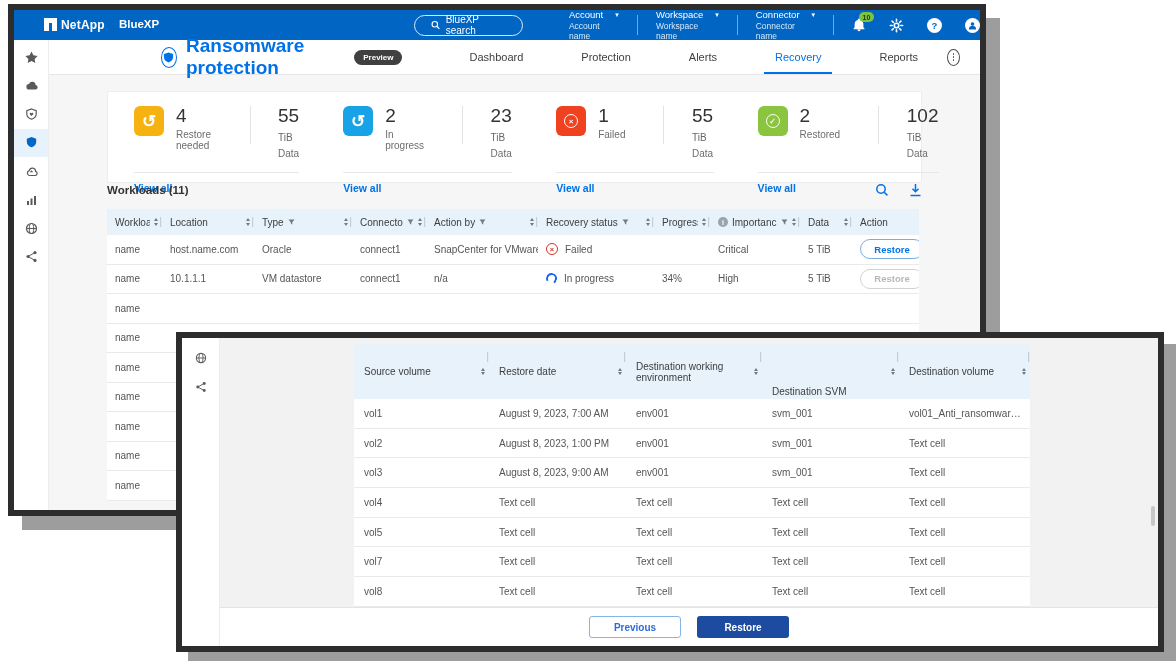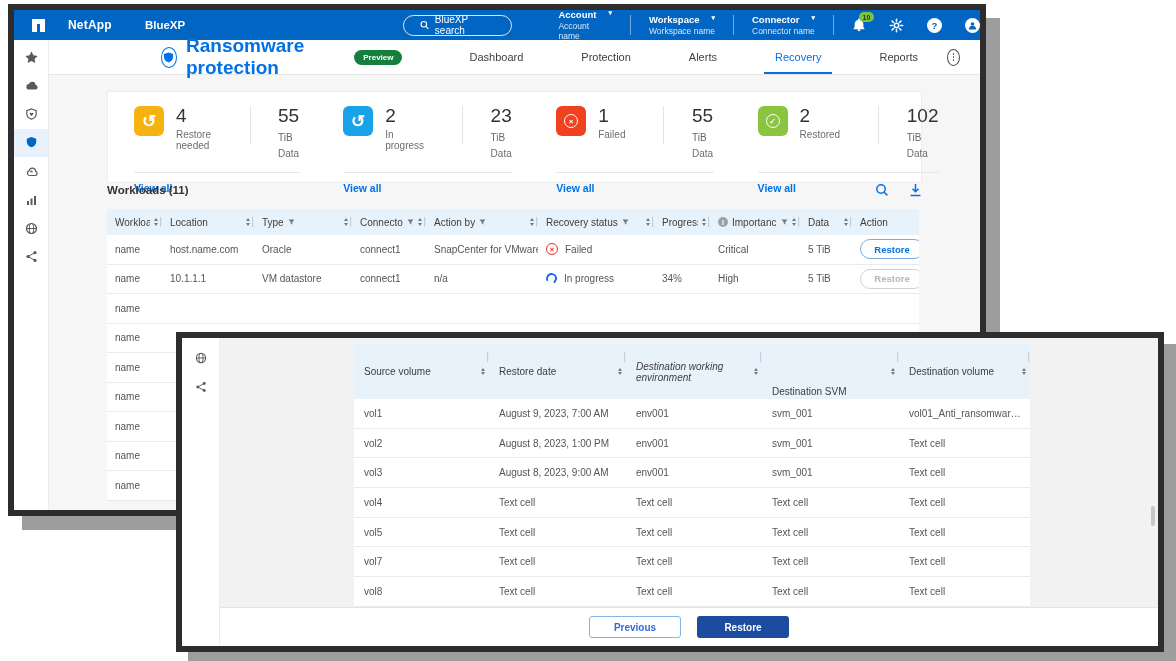--- a/index.html
+++ b/index.html
@@ -5,30 +5,30 @@
   html,body{margin:0;padding:0;}
   body{width:1176px;height:661px;position:relative;overflow:hidden;background:#fff;
        font-family:"Liberation Sans",sans-serif;color:#404040;}
   .win{position:absolute;background:#fff;border:6px solid #2d2d2d;box-sizing:border-box;
        box-shadow:14px 14px 0 #9d9d9d;overflow:hidden;}
   #main-win{left:8px;top:4px;width:978px;height:512px;z-index:1;}
   #dialog-win{left:176px;top:332px;width:988px;height:320px;z-index:2;box-shadow:12px 12px 0 #9d9d9d;}
 
   
   .topbar{height:30px;background:#0065c3;display:flex;align-items:center;color:#fff;}
-  .brand{display:flex;align-items:center;gap:23px;padding-left:18px;width:230px;}
+  .brand{display:flex;align-items:flex-start;gap:4px;padding-left:30px;width:230px;}
   .netapp-mark{width:13px;height:13px;background:#fff;position:relative;display:inline-block;}
   .netapp-mark:after{content:"";position:absolute;left:5px;top:5px;width:3px;height:8px;background:#0065c3;}
   .brand .nm{font-weight:bold;font-size:12px;letter-spacing:.2px;}
   .brand .bx{font-size:11.5px;font-weight:600;margin-left:10px;}
   .searchpill{margin-left:158px;border:1px solid rgba(255,255,255,.85);border-radius:11px;height:19px;
       display:flex;align-items:center;gap:6px;padding:0 16px;font-size:10px;cursor:pointer;}
   .topmenus{display:flex;align-items:center;margin-left:28px;}
   .tmenu{padding:0 18px;cursor:pointer;}
-  .tmenu .l1{font-size:9.5px;font-weight:bold;display:flex;gap:12px;}
+  .tmenu .l1{font-size:9.5px;font-weight:normal;display:flex;align-items:center;gap:12px;}
   .tmenu .l1 .chev{font-size:7px;}
   .tmenu .l2{font-size:8.5px;opacity:.85;margin-top:1px;}
   .tsep{width:1px;height:20px;background:rgba(255,255,255,.45);}
   .topicons{display:flex;align-items:center;gap:23px;margin-left:18px;}
   .ticon{position:relative;cursor:pointer;display:flex;align-items:center;}
   .badge{position:absolute;top:-6px;left:7px;background:#7dc242;color:#1c3b08;font-size:7px;font-weight:bold;
       border-radius:8px;padding:1.5px 3.5px;}
   .circle-ic{width:15px;height:15px;border-radius:50%;background:#fff;color:#0065c3;display:flex;
       align-items:center;justify-content:center;font-size:9.5px;font-weight:bold;}
 
@@ -38,21 +38,21 @@
   .side-item{height:28.5px;display:flex;align-items:center;justify-content:center;color:#5a5a5a;cursor:pointer;}
   .side-item.active{background:#e7f2fc;color:#0067c5;}
   .main-right{flex:1;display:flex;flex-direction:column;min-width:0;}
 
   
   .appbar{height:34px;display:flex;align-items:center;border-bottom:1px solid #e6e6e6;background:#fff;
       padding-left:112px;position:relative;flex:none;}
   .app-logo{width:21px;height:21px;border-radius:50%;border:1.6px solid #0072e5;color:#0072e5;display:flex;
       align-items:center;justify-content:center;margin-right:9px;box-sizing:border-box;}
   .app-title{color:#0072e5;font-size:19px;font-weight:bold;}
-  .preview-badge{background:#15803d;color:#fff;font-size:8px;font-weight:bold;border-radius:9px;
+  .preview-badge{background:#404040;color:#fff;font-size:8px;font-weight:bold;border-radius:9px;
       padding:3px 9px;margin-left:9px;}
   .tabs{display:flex;margin-left:38px;height:100%;}
   .tab{padding:0 29px;font-size:11px;color:#404040;display:flex;align-items:center;position:relative;cursor:pointer;}
   .tab.active{color:#0072e5;}
   .tab.active:after{content:"";position:absolute;left:18px;right:18px;bottom:0;height:2.5px;background:#0072e5;}
   .kebab-circle{margin-left:auto;margin-right:20px;width:17px;height:17px;border-radius:50%;
       border:1.4px solid #4c4c4c;display:flex;flex-direction:column;align-items:center;justify-content:center;
       gap:1.6px;box-sizing:border-box;cursor:pointer;}
   .kebab-circle i{width:1.7px;height:1.7px;border-radius:50%;background:#4c4c4c;}
 
@@ -642,21 +642,21 @@
                   <span class="lbl" style="white-space: normal;">Restore date</span>
                   <span class="sort">
                     <i class="up"></i>
                     <i class="dn"></i>
                   </span>
                 </div>
                 <span class="pipe">|</span>
               </th>
               <th>
                 <div class="th-in">
-                  <span class="lbl" style="white-space: normal; font-style: italic;">Destination working environment</span>
+                  <span class="lbl" style="white-space: normal;">Destination working environment</span>
                   <span class="sort">
                     <i class="up"></i>
                     <i class="dn"></i>
                   </span>
                 </div>
                 <span class="pipe">|</span>
               </th>
               <th>
                 <div class="th-in">
                   <span class="lbl" style="white-space: normal; margin-top: 40px;">Destination SVM</span>

